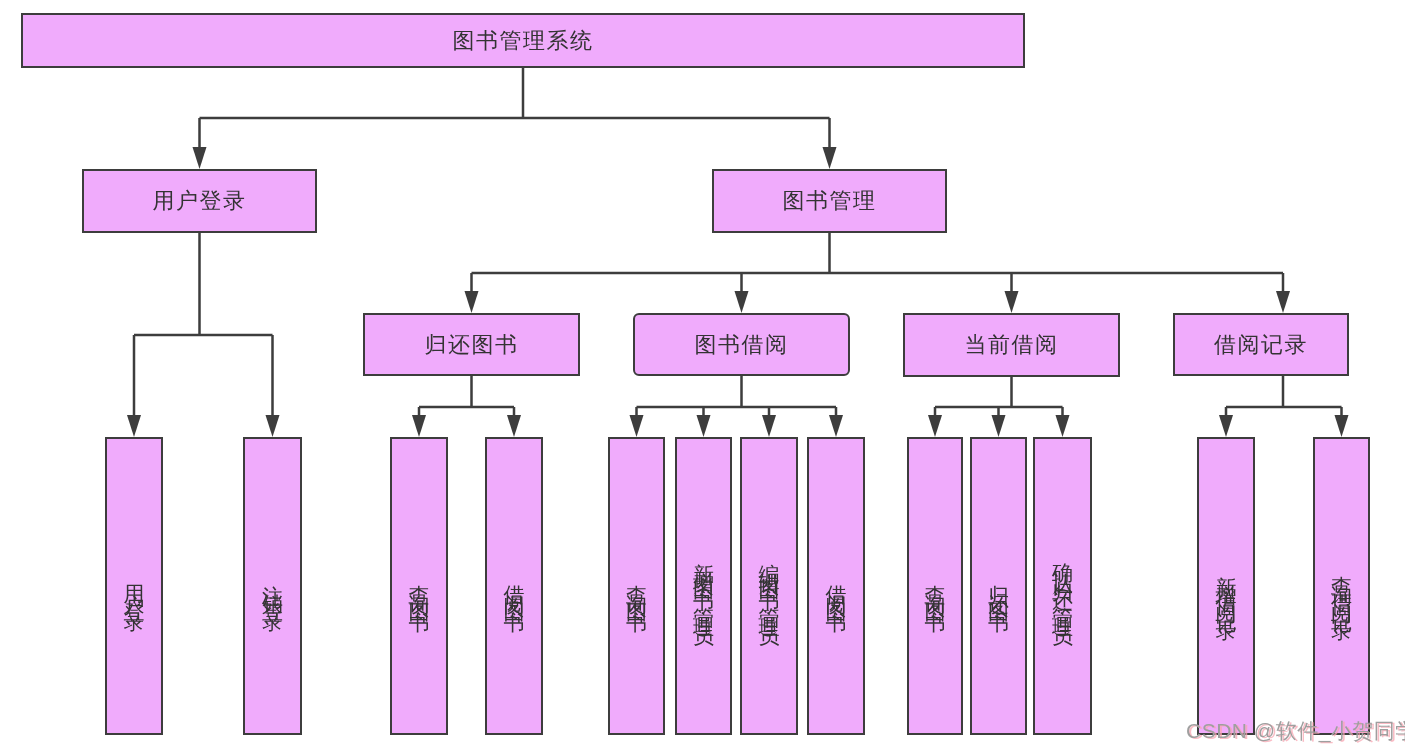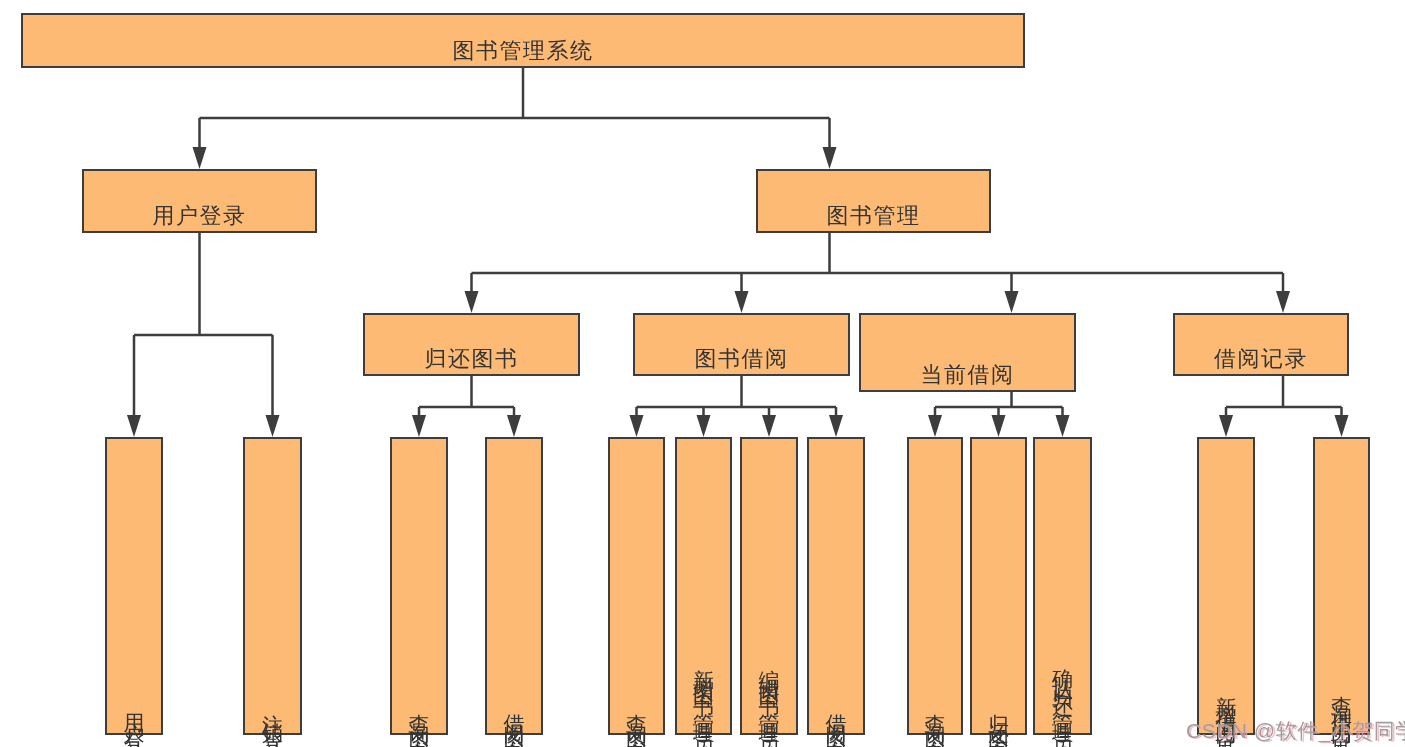--- a/index.html
+++ b/index.html
@@ -11,25 +11,25 @@
     font-family: "Liberation Sans", "DejaVu Sans", sans-serif;
     overflow: hidden;
   }
   #connectors {
     position: absolute;
     left: 0; top: 0;
     width: 1405px; height: 747px;
   }
   .node {
     position: absolute;
-    background: #fdba74;
+    background: #f0abfc;
     border: 2.5px solid #3d3d3d;
     box-sizing: border-box;
     display: flex;
-    align-items: flex-end;
+    align-items: center;
     justify-content: center;
     color: #333333;
   }
   .node .lbl { white-space: nowrap; }
   .h-node .lbl {
     font-size: 22px;
     letter-spacing: 1.5px;
   }
   .v-node .lbl {
     writing-mode: vertical-rl;
@@ -96,31 +96,31 @@
     </g>
   </svg>
 
   <div class="node h-node" style="left:21px; top:13px; width:1004px; height:55px;">
     <span class="lbl">图书管理系统</span>
   </div>
 
   <div class="node h-node" style="left:82px; top:169px; width:235px; height:64px;">
     <span class="lbl">用户登录</span>
   </div>
-  <div class="node h-node" style="left:712px; top:169px; width:235px; height:64px;margin-left:44px;">
+  <div class="node h-node" style="left:712px; top:169px; width:235px; height:64px;">
     <span class="lbl">图书管理</span>
   </div>
 
   <div class="node h-node" style="left:363px; top:313px; width:217px; height:63px;">
     <span class="lbl">归还图书</span>
   </div>
-  <div class="node h-node" style="left:633px; top:313px; width:217px; height:63px;">
+  <div class="node h-node" style="left:633px; top:313px; width:217px; height:63px;border-radius:6px;">
     <span class="lbl">图书借阅</span>
   </div>
-  <div class="node h-node" style="left:859px; top:313px; width:217px; height:79px;">
+  <div class="node h-node" style="left:903px; top:313px; width:217px; height:64px;">
     <span class="lbl">当前借阅</span>
   </div>
   <div class="node h-node" style="left:1173px; top:313px; width:176px; height:63px;">
     <span class="lbl">借阅记录</span>
   </div>
 
   <div class="node v-node" style="left:105px; top:437px; width:58px; height:298px;">
     <span class="lbl">用户登录</span>
   </div>
   <div class="node v-node" style="left:243px; top:437px; width:59px; height:298px;">

